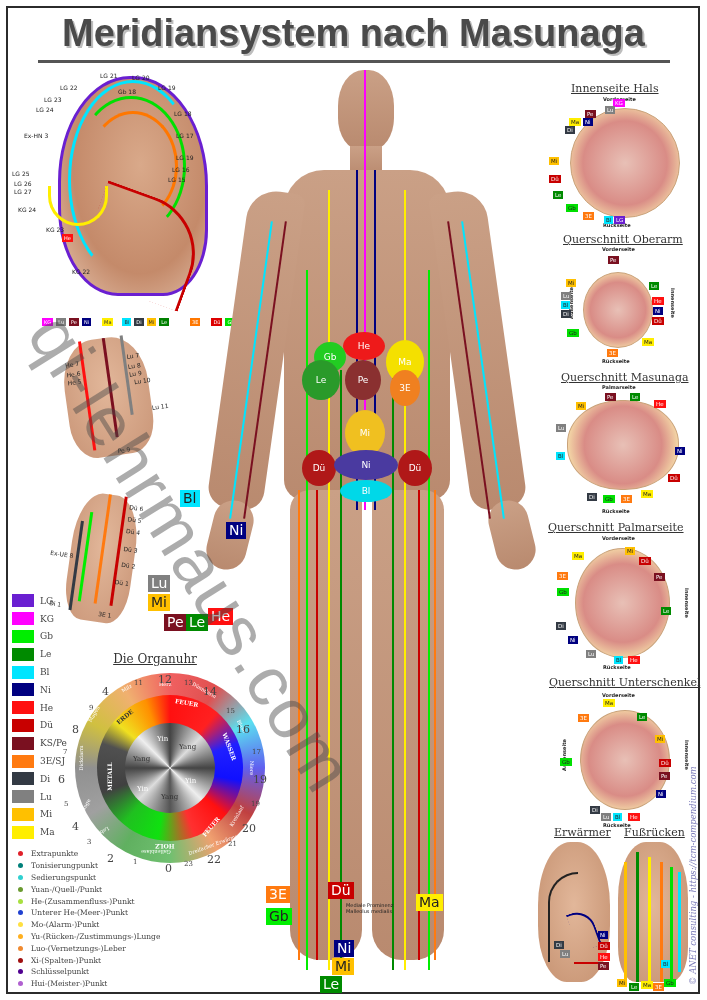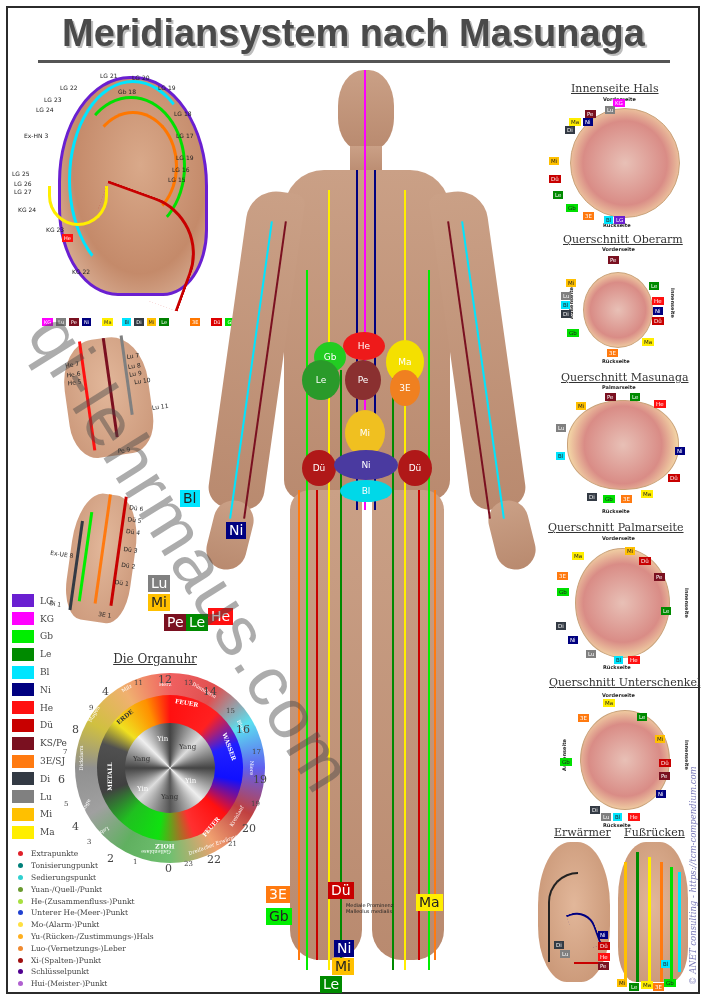--- a/index.html
+++ b/index.html
@@ -278,21 +278,21 @@
   <div class="pt-item">
       <span class="pt-dot" style="background:#2040d0"></span>
       <span class="pt-text">Unterer He-(Meer-)Punkt</span>
     </div>
   <div class="pt-item">
       <span class="pt-dot" style="background:#ffe040"></span>
       <span class="pt-text">Mo-(Alarm-)Punkt</span>
     </div>
   <div class="pt-item">
       <span class="pt-dot" style="background:#ffb020"></span>
-      <span class="pt-text">Yu-(Rücken-/Zustimmungs-)Hals</span>
+      <span class="pt-text">Yu-(Rücken-/Zustimmungs-)Lunge</span>
     </div>
   <div class="pt-item">
       <span class="pt-dot" style="background:#f08a30"></span>
       <span class="pt-text">Luo-(Vernetzungs-)Leber</span>
     </div>
   <div class="pt-item">
       <span class="pt-dot" style="background:#a01010"></span>
       <span class="pt-text">Xi-(Spalten-)Punkt</span>
     </div>
   <div class="pt-item">

